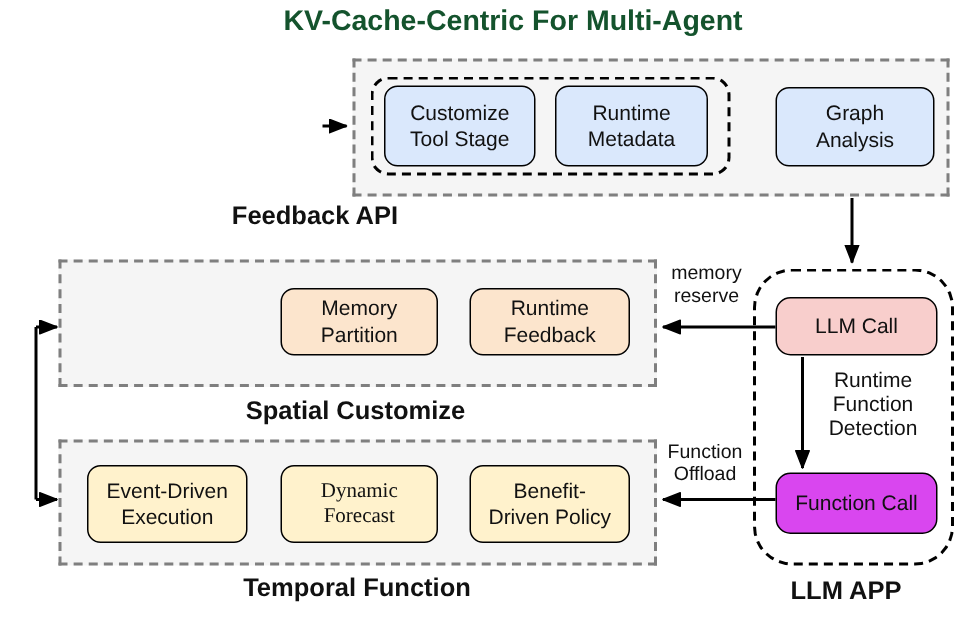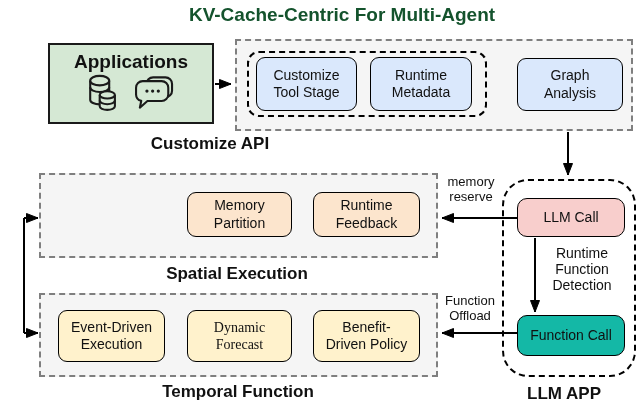--- a/index.html
+++ b/index.html
@@ -37,21 +37,21 @@
     position:absolute; box-sizing:border-box;
     border:1.7px solid #000; border-radius:9px;
     display:flex; align-items:center; justify-content:center;
     text-align:center; font-size:14px; line-height:1.22;
     white-space:pre-line; color:#111;
   }
   .fill-blue   { background:#dae8fc; }
   .fill-orange { background:#fce5cd; }
   .fill-yellow { background:#fff2cc; }
   .fill-pink   { background:#f8cecc; border-radius:10px; }
-  .fill-purple { background:#14b8a6; border-radius:10px; }
+  .fill-purple { background:#d946ef; border-radius:10px; }
 
   .n-customize { left:256px; top:57px;  width:101px; height:54px; }
   .n-runtimemd { left:370px; top:57px;  width:102px; height:54px; }
   .n-graph     { left:517px; top:58px;  width:106px; height:53px; }
   .n-preana    { left:58px;  top:192px; width:107px; height:45px; }
   .n-mempart   { left:187px; top:192px; width:105px; height:45px; }
   .n-runfb     { left:313px; top:192px; width:107px; height:45px; }
   .n-event     { left:58px;  top:310px; width:107px; height:52px; }
   .n-dynf      { left:187px; top:310px; width:105px; height:52px;font-family:Liberation Serif, serif; }
   .n-benefit   { left:313px; top:310px; width:107px; height:52px; }
@@ -102,59 +102,37 @@
       <path d="M535,238 L535,312" marker-end="url(#ah)"></path>
       <path d="M517,333 L442,333" marker-end="url(#ah)"></path>
       <path d="M24,333 L24,218"></path>
       <path d="M24,218 L38,218" marker-end="url(#ah)"></path>
       <path d="M24,333 L38,333" marker-end="url(#ah)"></path>
     </g>
   </svg>
 
   <div class="title">KV-Cache-Centric For Multi-Agent</div>
 
-  <div class="apps-box">
-    <div class="apps-label">Applications</div>
-    <div class="apps-icons">
-      <svg width="33" height="38" viewBox="0 0 34 40">
-        <g stroke="#1a1a1a" stroke-width="2.2">
-          <path d="M3,7 C3,4.2 7.5,2 13,2 C18.5,2 23,4.2 23,7 L23,27 C23,29.8 18.5,32 13,32 C7.5,32 3,29.8 3,27 Z" fill="#d5e8d4"></path>
-          <path d="M3,7 C3,9.8 7.5,12 13,12 C18.5,12 23,9.8 23,7" fill="none"></path>
-          <path d="M3,14 C3,16.8 7.5,19 13,19 C18.5,19 23,16.8 23,14" fill="none"></path>
-          <path d="M13,22 C13,19.9 16.6,18.2 21,18.2 C25.4,18.2 29,19.9 29,22 L29,34 C29,36.1 25.4,37.8 21,37.8 C16.6,37.8 13,36.1 13,34 Z" fill="#d5e8d4"></path>
-          <path d="M13,22 C13,24.1 16.6,25.8 21,25.8 C25.4,25.8 29,24.1 29,22" fill="none"></path>
-          <path d="M13,28 C13,30.1 16.6,31.8 21,31.8 C25.4,31.8 29,30.1 29,28" fill="none"></path>
-        </g>
-      </svg>
-      <svg width="42" height="36" viewBox="0 0 44 38">
-        <rect x="13" y="2.5" width="27" height="21" rx="7" fill="none" stroke="#1a1a1a" stroke-width="2.2"></rect>
-        <path d="M9,6.5 h20 a7,7 0 0 1 7,7 v7 a7,7 0 0 1 -7,7 h-15 l-8,7 l1.5,-7.3 a7,7 0 0 1 -5.5,-6.7 v-7 a7,7 0 0 1 7,-7 z" fill="#d5e8d4" stroke="#1a1a1a" stroke-width="2.2" stroke-linejoin="round"></path>
-        <circle cx="13.5" cy="17" r="1.7" fill="#1a1a1a"></circle>
-        <circle cx="19.5" cy="17" r="1.7" fill="#1a1a1a"></circle>
-        <circle cx="25.5" cy="17" r="1.7" fill="#1a1a1a"></circle>
-      </svg>
-    </div>
-  </div>
 
   <div class="group group-frontend"></div>
   <div class="tool-stage-group"></div>
   <div class="node fill-blue n-customize">Customize
 Tool Stage</div>
   <div class="node fill-blue n-runtimemd">Runtime
 Metadata</div>
   <div class="node fill-blue n-graph">Graph
 Analysis</div>
-  <div class="section-label lbl-frontend">Customize API</div>
+  <div class="section-label lbl-frontend">Feedback API</div>
 
   <div class="group group-spatial"></div>
   <div class="node fill-orange n-mempart">Memory
 Partition</div>
   <div class="node fill-orange n-runfb">Runtime
 Feedback</div>
-  <div class="section-label lbl-spatial">Spatial Execution</div>
+  <div class="section-label lbl-spatial">Spatial Customize</div>
 
   <div class="group group-temporal"></div>
   <div class="node fill-yellow n-event">Event-Driven
 Execution</div>
   <div class="node fill-yellow n-dynf">Dynamic
 Forecast</div>
   <div class="node fill-yellow n-benefit">Benefit-
 Driven Policy</div>
   <div class="section-label lbl-temporal">Temporal Function</div>
 

